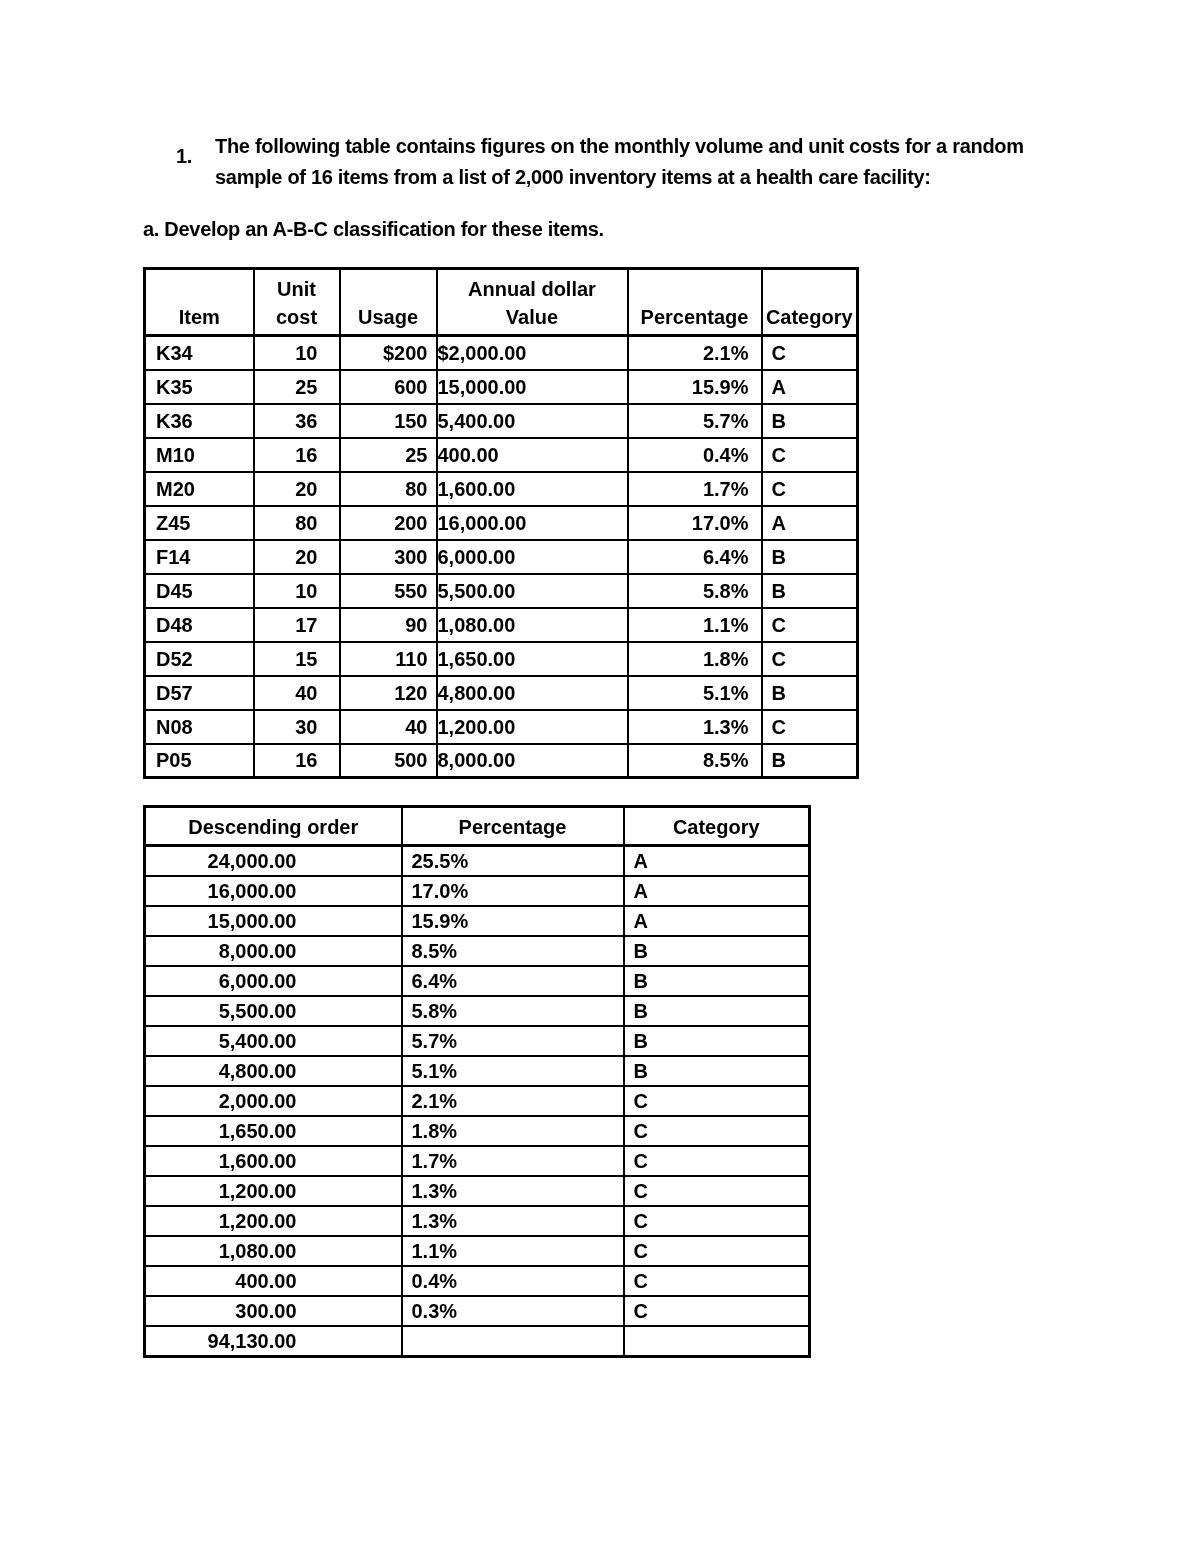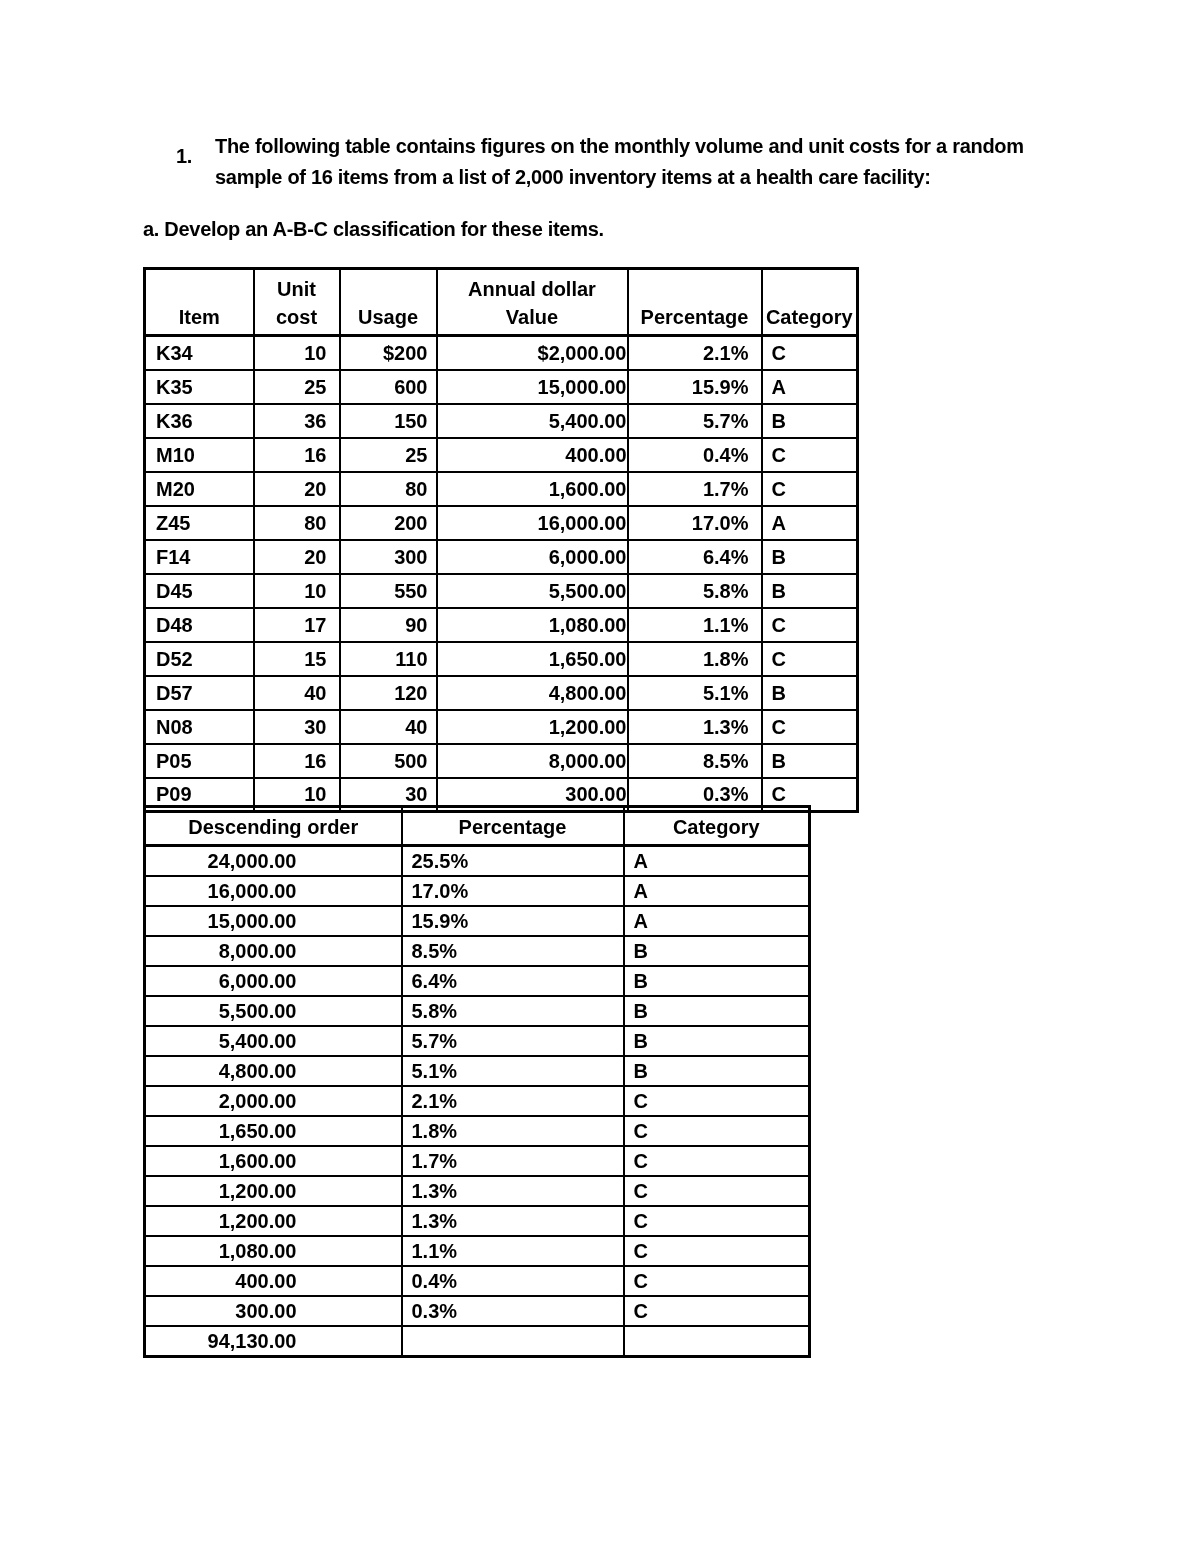--- a/index.html
+++ b/index.html
@@ -78,23 +78,23 @@
     padding: 5px 2px 3px 2px;
     white-space: normal;
     border-bottom: 3px solid #000000;
   }
   #items-table tbody tr { height: 34px; }
   #desc-table tbody tr { height: 30px; }
   #items-table td, #desc-table td { line-height: 28px; }
 
   
   #items-table td.c-item     { text-align: left;  padding-left: 10px; }
-  #items-table td.c-unitcost { text-align: right; padding-right: 12px; }
+  #items-table td.c-unitcost { text-align: right; padding-right: 21px; }
   #items-table td.c-usage    { text-align: right; padding-right: 8px; }
-  #items-table td.c-value    { text-align: right; }
+  #items-table td.c-value    { text-align: left; padding-right: 42px; }
   #items-table td.c-pct      { text-align: right; padding-right: 12px; }
   #items-table td.c-cat      { text-align: left;  padding-left: 9px; }
 
   
   #desc-table td.c-dvalue { text-align: right; padding-right: 104px; }
   #desc-table td.c-dpct   { text-align: left;  padding-left: 9px; }
   #desc-table td.c-dcat   { text-align: left;  padding-left: 9px; }
 </style>
 </head>
 <body>
@@ -243,28 +243,20 @@
 
         <tr>
           <td class="c-item">P05</td>
           <td class="c-unitcost">16</td>
           <td class="c-usage">500</td>
           <td class="c-value">8,000.00</td>
           <td class="c-pct">8.5%</td>
           <td class="c-cat">B</td>
         </tr>
 
-        <tr>
-          <td class="c-item">P09</td>
-          <td class="c-unitcost">10</td>
-          <td class="c-usage">30</td>
-          <td class="c-value">300.00</td>
-          <td class="c-pct">0.3%</td>
-          <td class="c-cat">C</td>
-        </tr>
       </tbody>
   </table>
 
   <table id="desc-table">
     <colgroup>
       <col style="width:257px">
       <col style="width:222px">
       <col style="width:186px">
     </colgroup>
     <thead>

